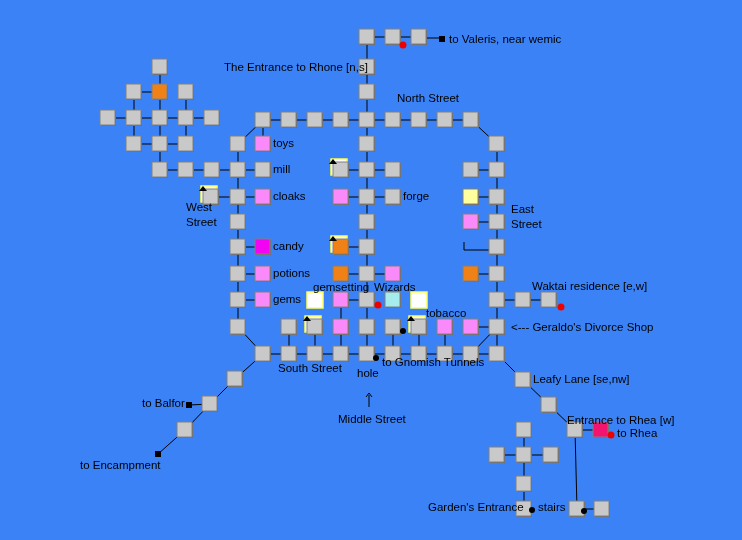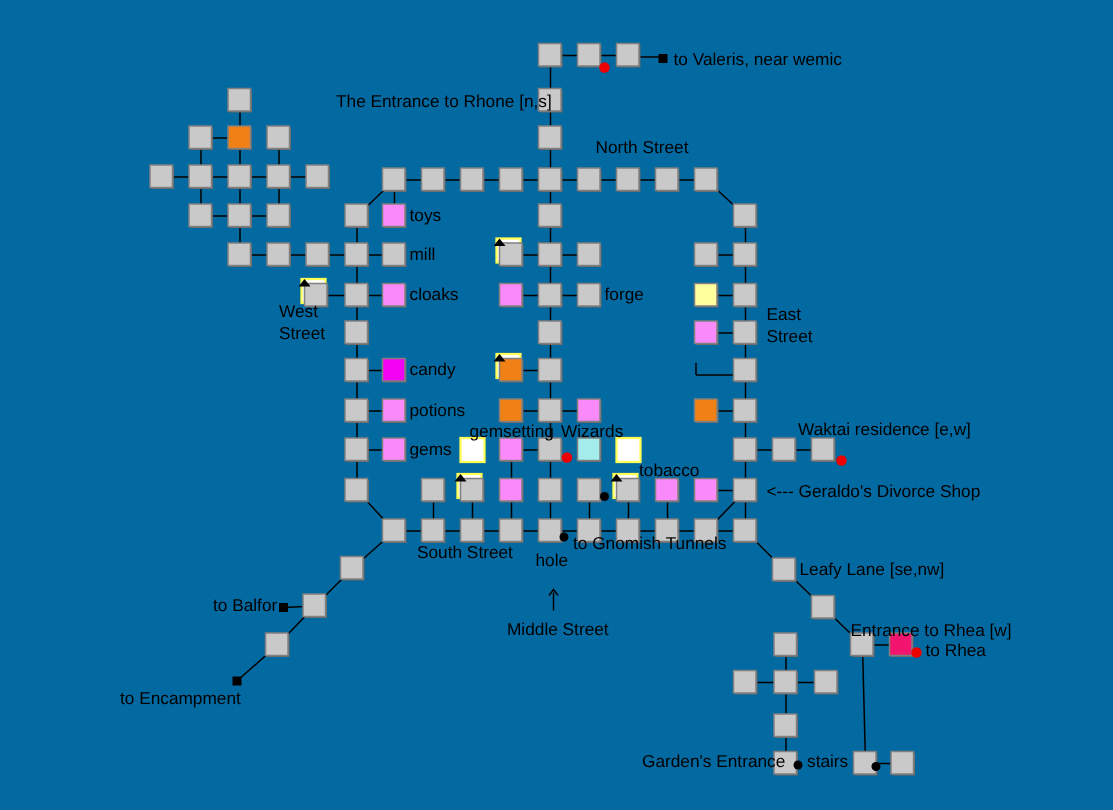--- a/index.html
+++ b/index.html
@@ -1,16 +1,16 @@
 <!DOCTYPE html>
 <html><head>
 <meta charset="utf-8">
 <style>
   html,body{margin:0;padding:0;background:#ffffff;}
-  #screen{position:relative;width:742px;height:540px;background:#0369a1;overflow:hidden;
+  #screen{position:relative;width:742px;height:540px;background:#3b82f6;overflow:hidden;
           font-family:"Liberation Sans",sans-serif;}
   svg text{font-family:"Liberation Sans",sans-serif;font-size:11.5px;fill:#000;}
 </style>
 </head>
 <body>
 
 <div id="screen">
   <svg id="map" width="742" height="540" viewBox="0 0 742 540" xmlns="http://www.w3.org/2000/svg">
       <line x1="160" y1="67" x2="160" y2="92" stroke="#000000" stroke-width="1"></line>
       <line x1="134" y1="92" x2="160" y2="92" stroke="#000000" stroke-width="1"></line>

